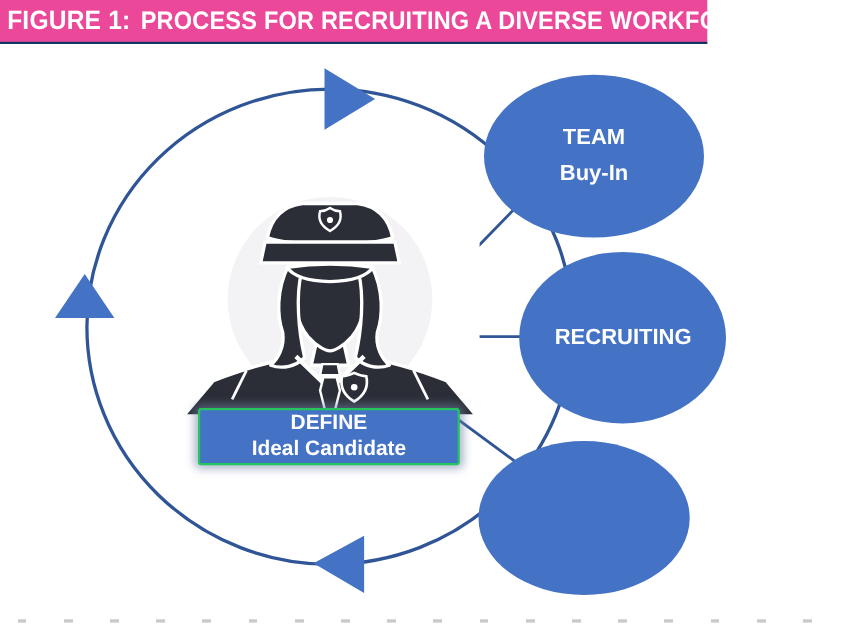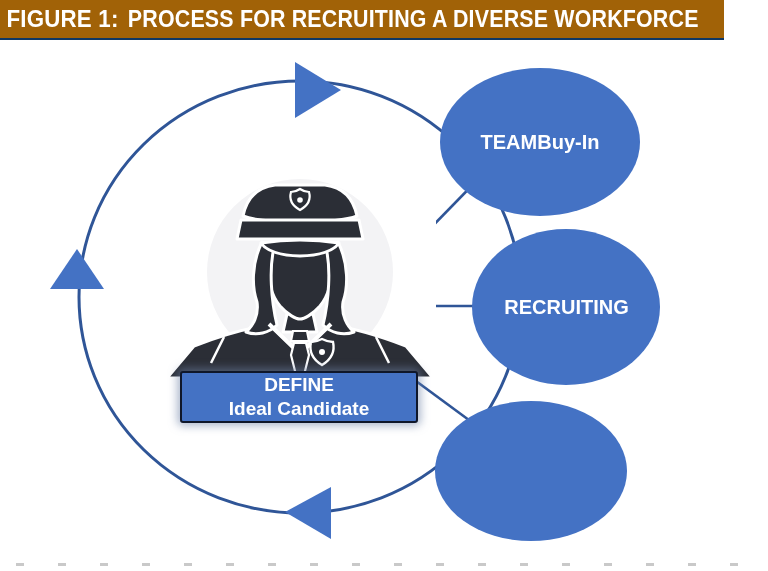--- a/index.html
+++ b/index.html
@@ -2,45 +2,45 @@
 <html><head>
 <meta charset="utf-8">
 <style>
   html,body { margin:0; padding:0; background:#ffffff; }
   .canvas {
     position:relative; width:768px; height:571px; overflow:hidden;
     background:#ffffff; font-family:"Liberation Sans", sans-serif;
   }
   
   .figure-header {
-    position:absolute; left:0; top:0; width:724px; height:40px;
-    background:#a16207; border-bottom:2px solid #0f3763;
+    position:absolute; left:0; top:0; width:643px; height:40px;
+    background:#ec4899; border-bottom:2px solid #0f3763;
     display:flex; align-items:center; box-sizing:border-box;
   }
   .figure-header .hdr-inner {
     display:flex; align-items:baseline; padding-left:7px;
     transform:scaleX(0.93); transform-origin:left center; white-space:nowrap;
   }
   .fig-label  { color:#ffffff; font-weight:bold; font-size:24px; letter-spacing:.2px; margin-right:10px; }
   .fig-title  { color:#ffffff; font-weight:bold; font-size:23px; letter-spacing:.2px; }
   
   .diagram-svg { position:absolute; left:0; top:0; }
   
   .step-label {
-    position:absolute; display:flex; flex-direction:row; align-items:center;
+    position:absolute; display:flex; flex-direction:column; align-items:center;
     justify-content:center; text-align:center; color:#ffffff; font-weight:bold;
     pointer-events:none;
   }
   #lbl-team       { left:440px; top:97px;  width:200px; height:90px; font-size:20px; line-height:33px; }
   #lbl-experiment { left:469px; top:285px; width:195px; height:44px; font-size:20px; line-height:24px; }
   #lbl-assess     { left:433px; top:435px; width:197px; height:72px; font-size:20px; line-height:35px; }
   
   .define-box {
     position:absolute; left:180px; top:371px; width:234px; height:48px;
-    background:#4472c4; border:2px solid #0f172a; border-radius:3px;
+    background:#4472c4; border:2px solid #22c55e; border-radius:3px;
     box-shadow:0 0 8px 3px rgba(110,130,165,0.55);
     display:flex; flex-direction:column; align-items:center; justify-content:center;
     color:#ffffff; font-weight:bold; font-size:19px; line-height:24px; text-align:center;
   }
   
   .dotted-divider {
     position:absolute; left:16px; right:4px; top:563px; height:3px;
     background:repeating-linear-gradient(90deg,#c9c9c9 0 8px,transparent 8px 42px);
   }
 </style>

